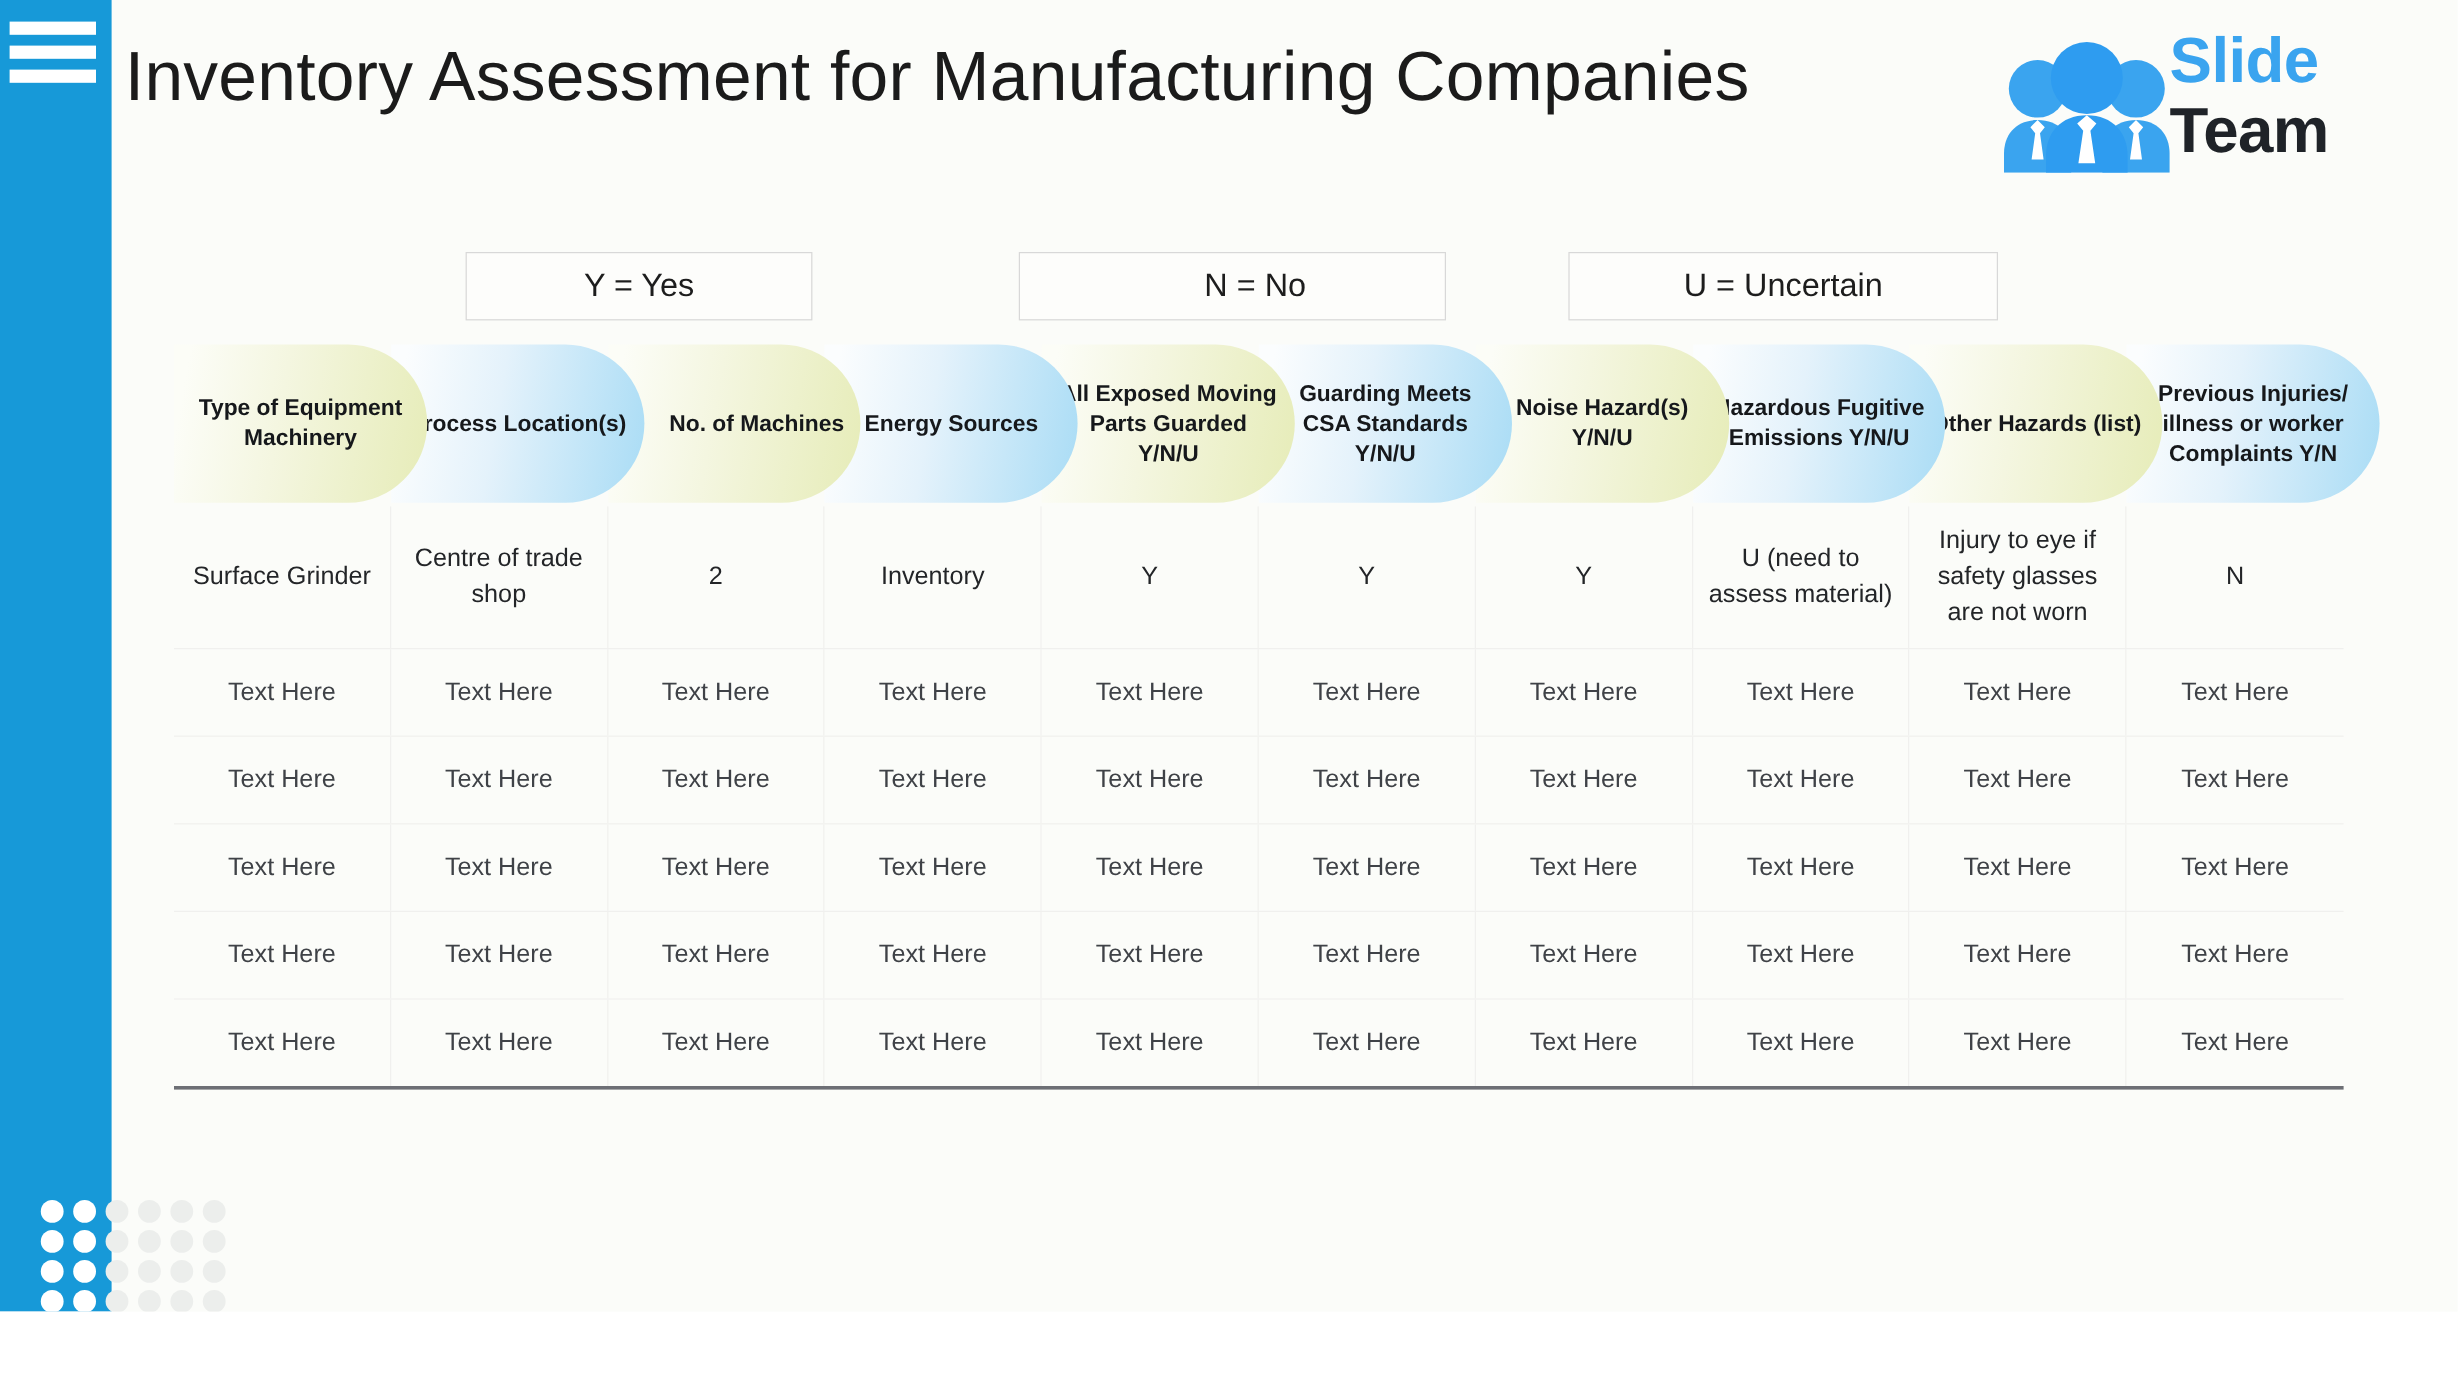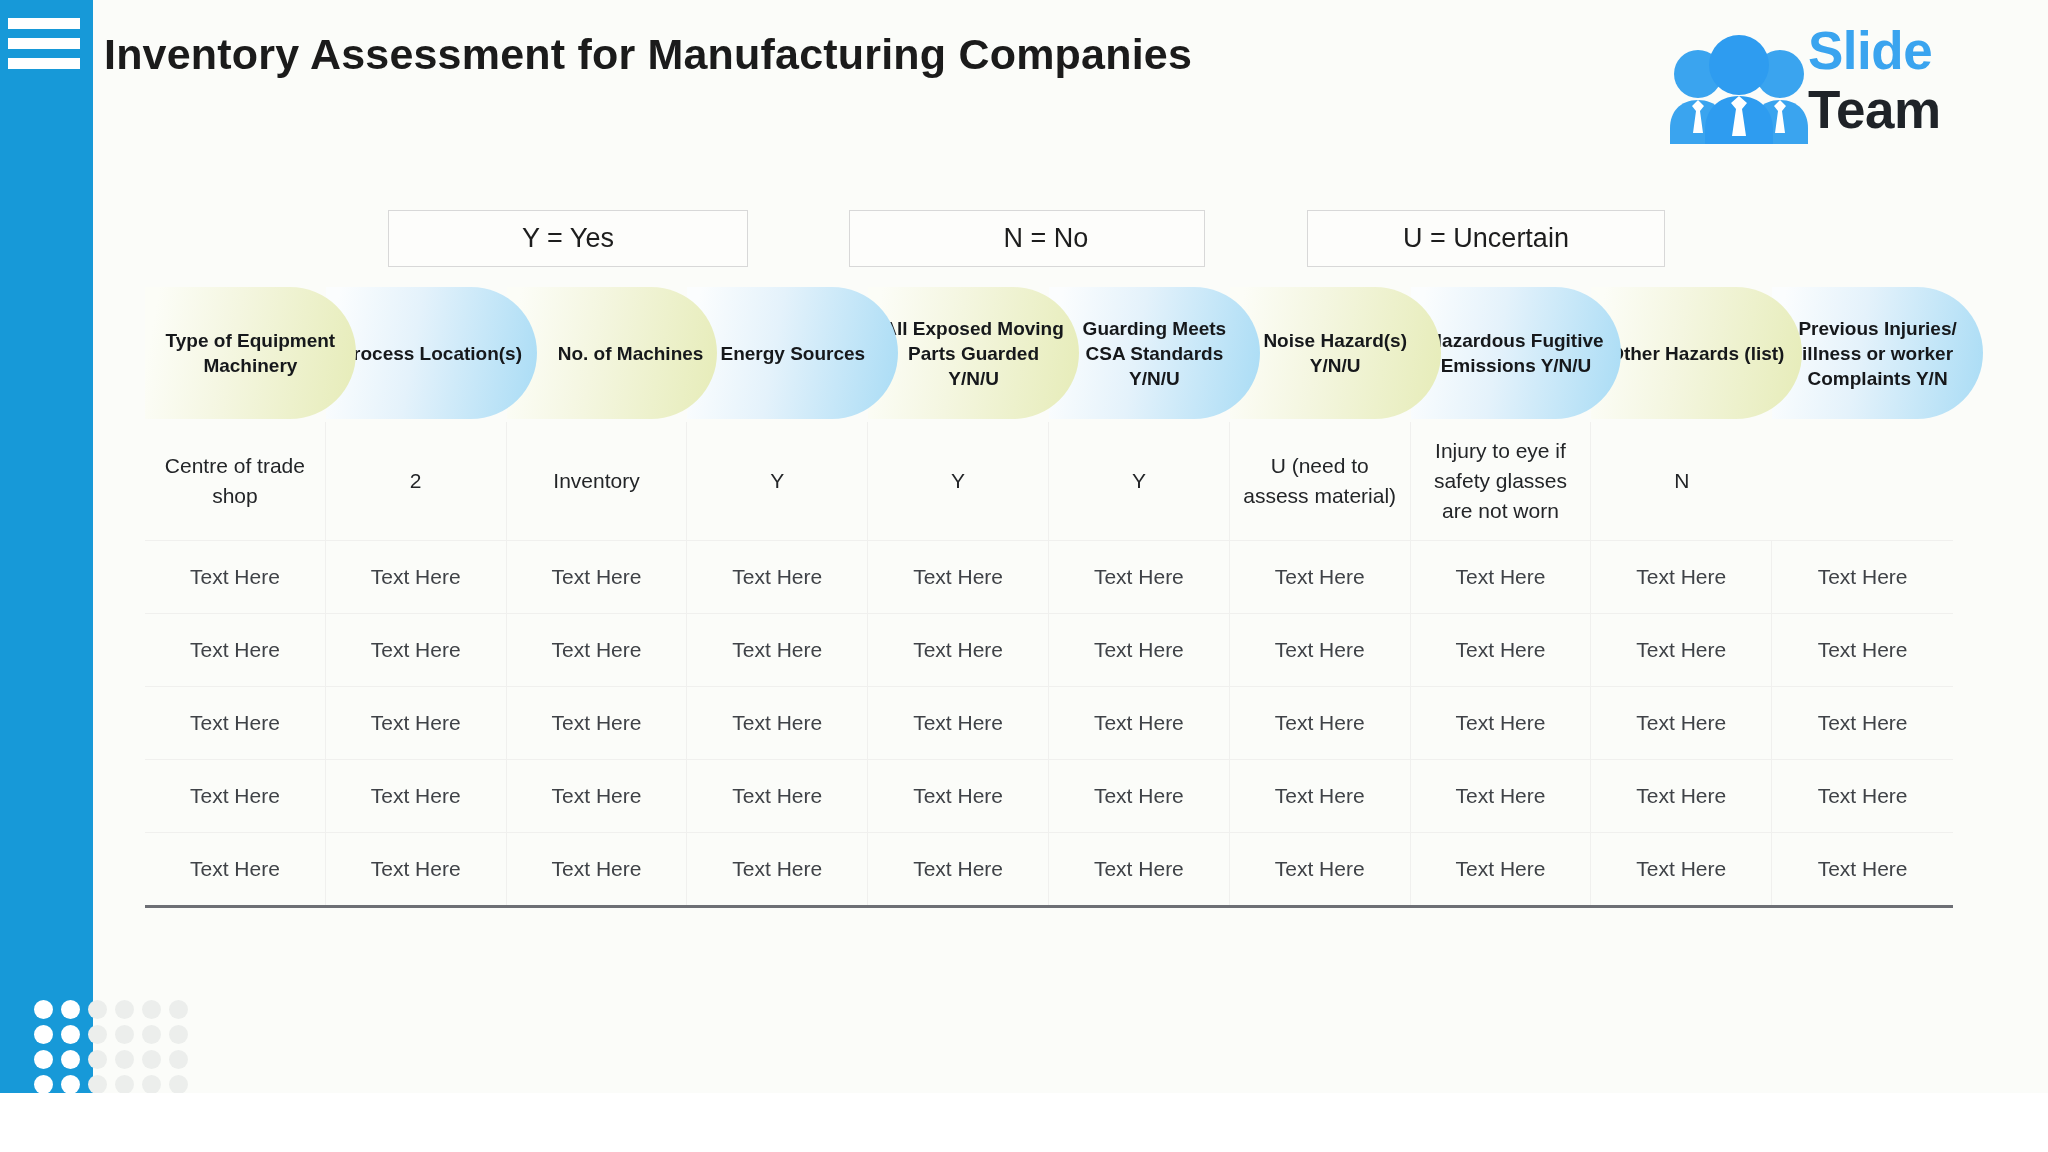--- a/index.html
+++ b/index.html
@@ -63,22 +63,22 @@
     border-radius: 50%;
     background: #eceeec;
   }
   .dots span.w { background: #ffffff; }
 
   
   .title {
     position: absolute;
     left: 104px;
     top: 30px;
-    font-size: 43px;
-    font-weight: 700;
+    font-size: 58px;
+    font-weight: 400;
     color: #1b1b1b;
     letter-spacing: 0.2px;
     white-space: nowrap;
   }
 
   
   .logo {
     position: absolute;
     right: 24px;
     top: 18px;
@@ -101,21 +101,21 @@
     position: absolute;
     height: 57px;
     border: 1px solid #d8d8d8;
     background: #fdfdfb;
     display: flex;
     align-items: center;
     justify-content: center;
     font-size: 27px;
     color: #1d1d1d;
   }
-  #legend-0 { left: 388px;  top: 210px; width: 360px; }
+  #legend-0 { left: 388px;  top: 210px; width: 289px; }
   #legend-1 { left: 849px;  top: 210px; width: 356px; padding-left: 38px; }
   #legend-2 { left: 1307px; top: 210px; width: 358px; justify-content: center; }
 
   
   .table {
     position: absolute;
     left: 145px;
     top: 287px;
     width: 1808px;
   }
@@ -273,20 +273,21 @@
         </div>
         <div class="pill green" style="left: 1446.4px; width: 210.8px; z-index: 2;">
           <span>Other Hazards (list)</span>
         </div>
         <div class="pill blue" style="left: 1627.2px; width: 210.8px; z-index: 1;">
           <span>Previous Injuries/ illness or worker Complaints Y/N</span>
         </div>
       </div>
     <div class="grid" id="grid">
         <div class="row first">
+          <div class="cell">Surface Grinder</div>
           <div class="cell">Centre of trade shop</div>
           <div class="cell">2</div>
           <div class="cell">Inventory</div>
           <div class="cell">Y</div>
           <div class="cell">Y</div>
           <div class="cell">Y</div>
           <div class="cell">U (need to assess material)</div>
           <div class="cell">Injury to eye if safety glasses are not worn</div>
           <div class="cell">N</div>
         </div>

